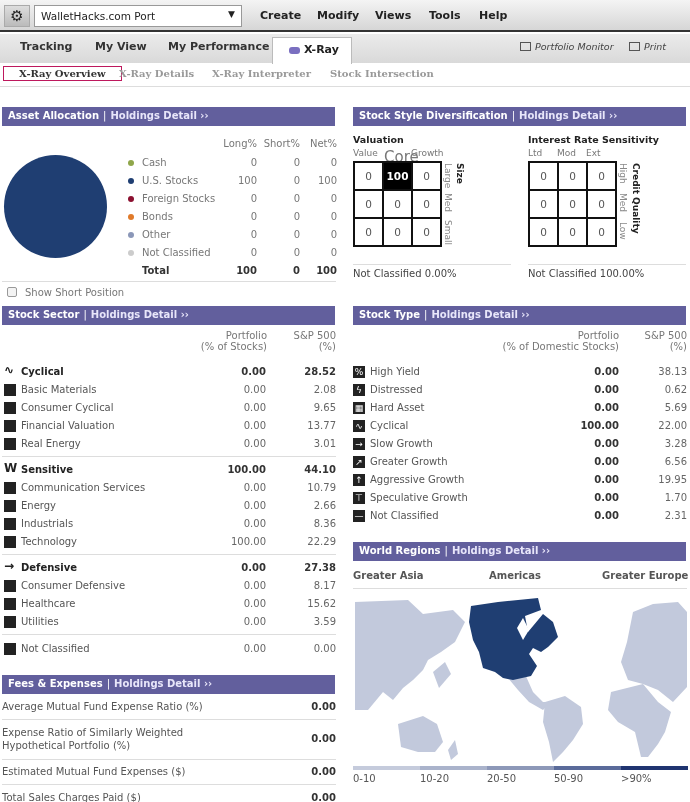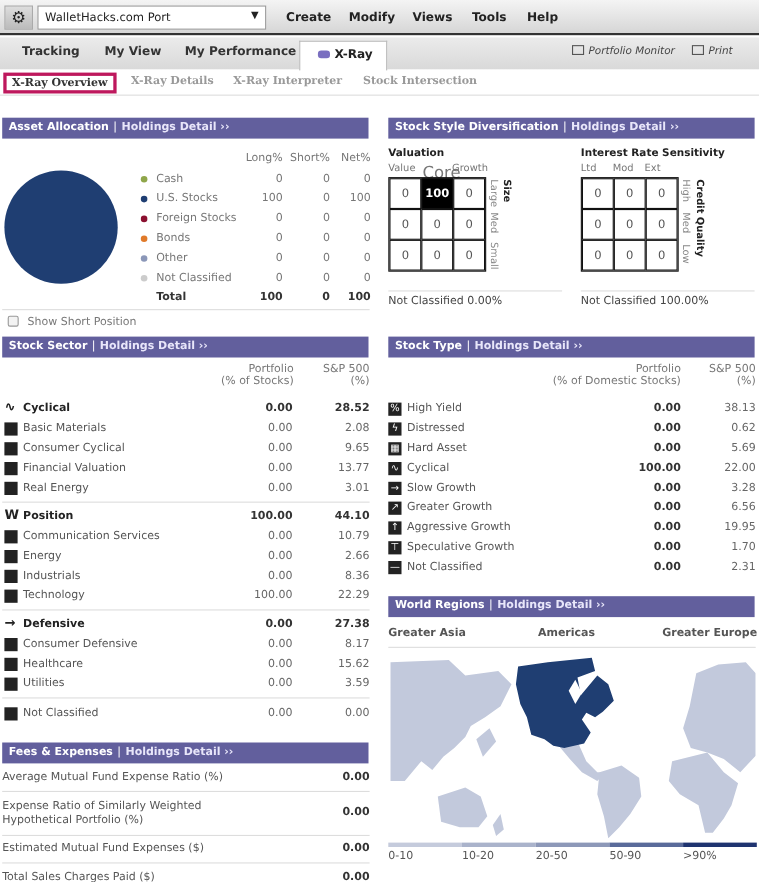--- a/index.html
+++ b/index.html
@@ -10,21 +10,21 @@
   .portsel .arrow { position: absolute; right: 6px; top: 3px; font-size: 9px; color: #222; }
   .menu { position: absolute; top: 9px; font-size: 11px; font-weight: bold; color: #222; }
   .tabbar { position: absolute; left: 0; top: 34px; width: 690px; height: 29px; background: linear-gradient(#ebebeb, #d9d9d9); }
   .tab { position: absolute; top: 6px; font-size: 11px; font-weight: bold; color: #333; }
   .tab-active { position: absolute; left: 272px; top: 3px; width: 80px; height: 27px; background: #fff; border: 1px solid #bbb; border-bottom: none; font-size: 11px; font-weight: bold; color: #222; padding: 5px 0 0 16px; }
   .tab-active .xicon { display: inline-block; width: 11px; height: 7px; background: #7a6fc0; border-radius: 3px; margin-right: 4px; vertical-align: middle; }
   .tool { position: absolute; top: 7px; font-size: 9.5px; color: #444; font-style: italic; }
   .tool .ic { display: inline-block; width: 11px; height: 9px; border: 1px solid #555; margin-right: 4px; vertical-align: -1px; }
   .subnav { position: absolute; left: 0; top: 63px; width: 690px; height: 24px; border-bottom: 1px solid #ddd; }
   .subitem { position: absolute; top: 5px; font-size: 10px; font-weight: bold; color: #999; font-family: "DejaVu Serif", serif; }
-  .subitem.active { color: #333; border: 3px solid #be185d; padding: 1px 5px; top: 3px; left: 3px; }
+  .subitem.active { color: #333; border: 1px solid #be185d; padding: 1px 15px; top: 3px; left: 3px; }
   .phead { position: absolute; height: 19px; background: #625f9d; color: #fff; font-size: 10px; font-weight: bold; padding: 3px 6px; white-space: nowrap; }
   .phead .sep { margin: 0 4px; font-weight: normal; }
   .phead .link { color: #e8e6fa; }
   .abs { position: absolute; }
   .r { text-align: right; }
   .gray { color: #777; }
   .b { font-weight: bold; }
   .dot { position: absolute; width: 6px; height: 6px; border-radius: 50%; }
   .grid { position: absolute; border: 1px solid #111; display: grid; grid-template-columns: repeat(3, 29px); grid-template-rows: repeat(3, 28px); }
   .cell { border: 1px solid #111; display: flex; align-items: center; justify-content: center; font-size: 10.5px; color: #555; }
@@ -227,21 +227,21 @@
     </div>
     <div class="srow" style="top:436px">
       <span class="icn"></span>
       <span class="lbl">Real Energy</span>
       <span class="v1" style="color:#666">0.00</span>
       <span class="v2" style="color:#666">3.01</span>
     </div>
     <div class="hr" style="left:2px;top:456px;width:334px"></div>
     <div class="srow" style="top:462px">
       <span class="icn plain">W</span>
-      <span class="lbl b">Position</span>
+      <span class="lbl b">Sensitive</span>
       <span class="v1 b" style="color:#333">100.00</span>
       <span class="v2 b" style="color:#333">44.10</span>
     </div>
     <div class="srow" style="top:480px">
       <span class="icn"></span>
       <span class="lbl">Communication Services</span>
       <span class="v1" style="color:#666">0.00</span>
       <span class="v2" style="color:#666">10.79</span>
     </div>
     <div class="srow" style="top:498px">

